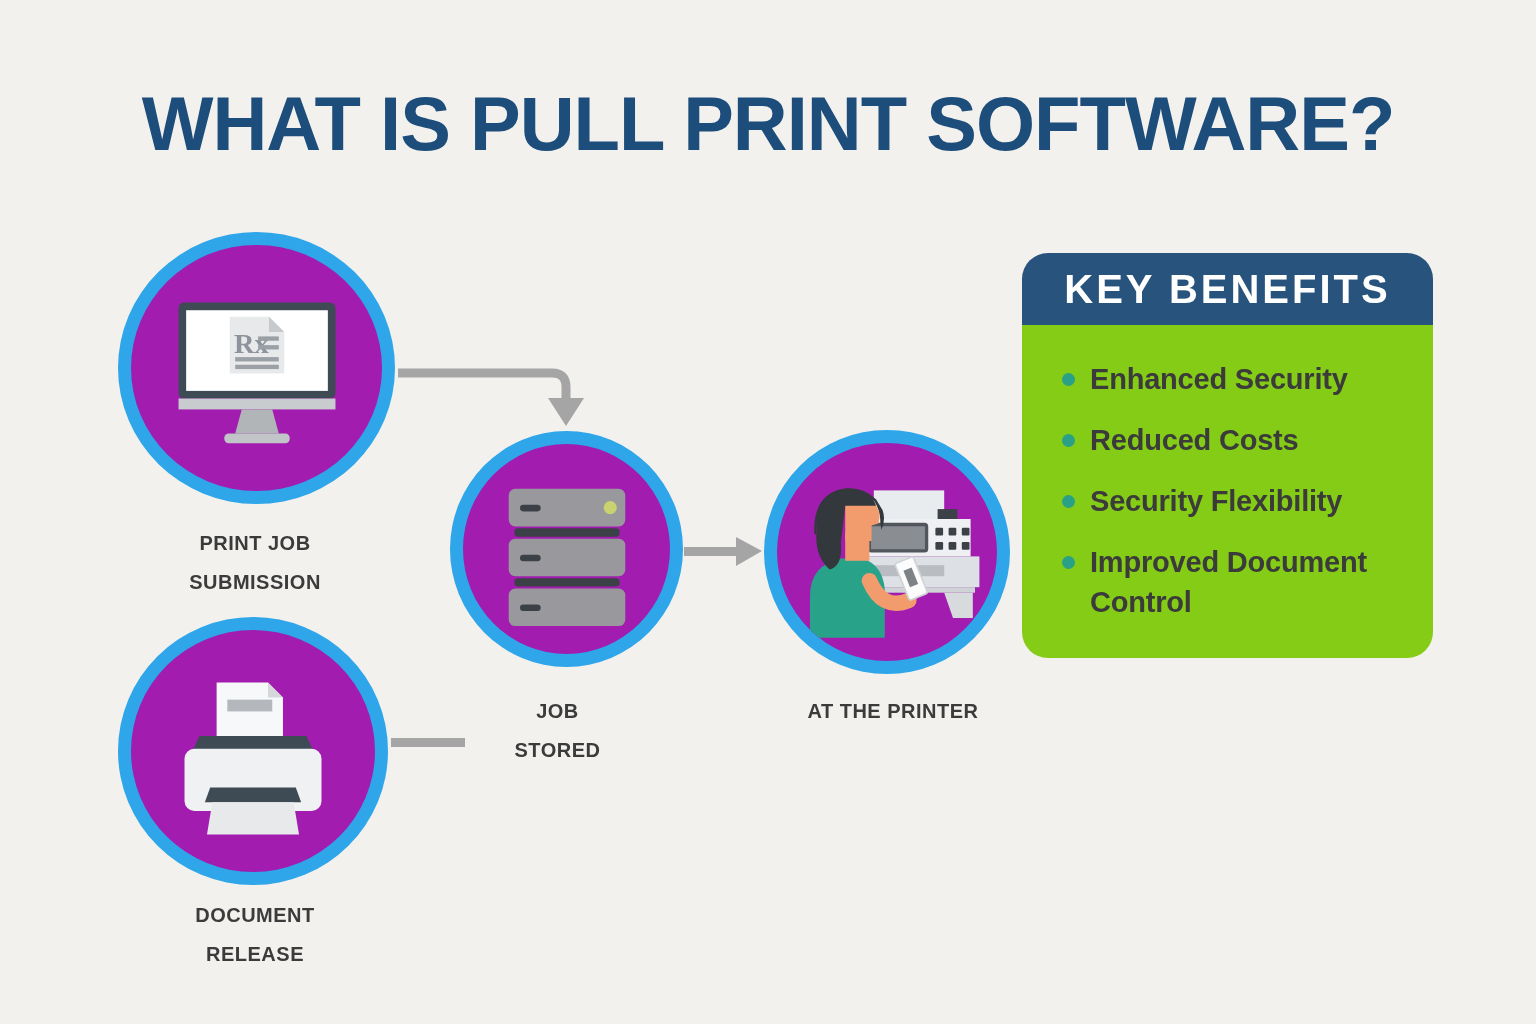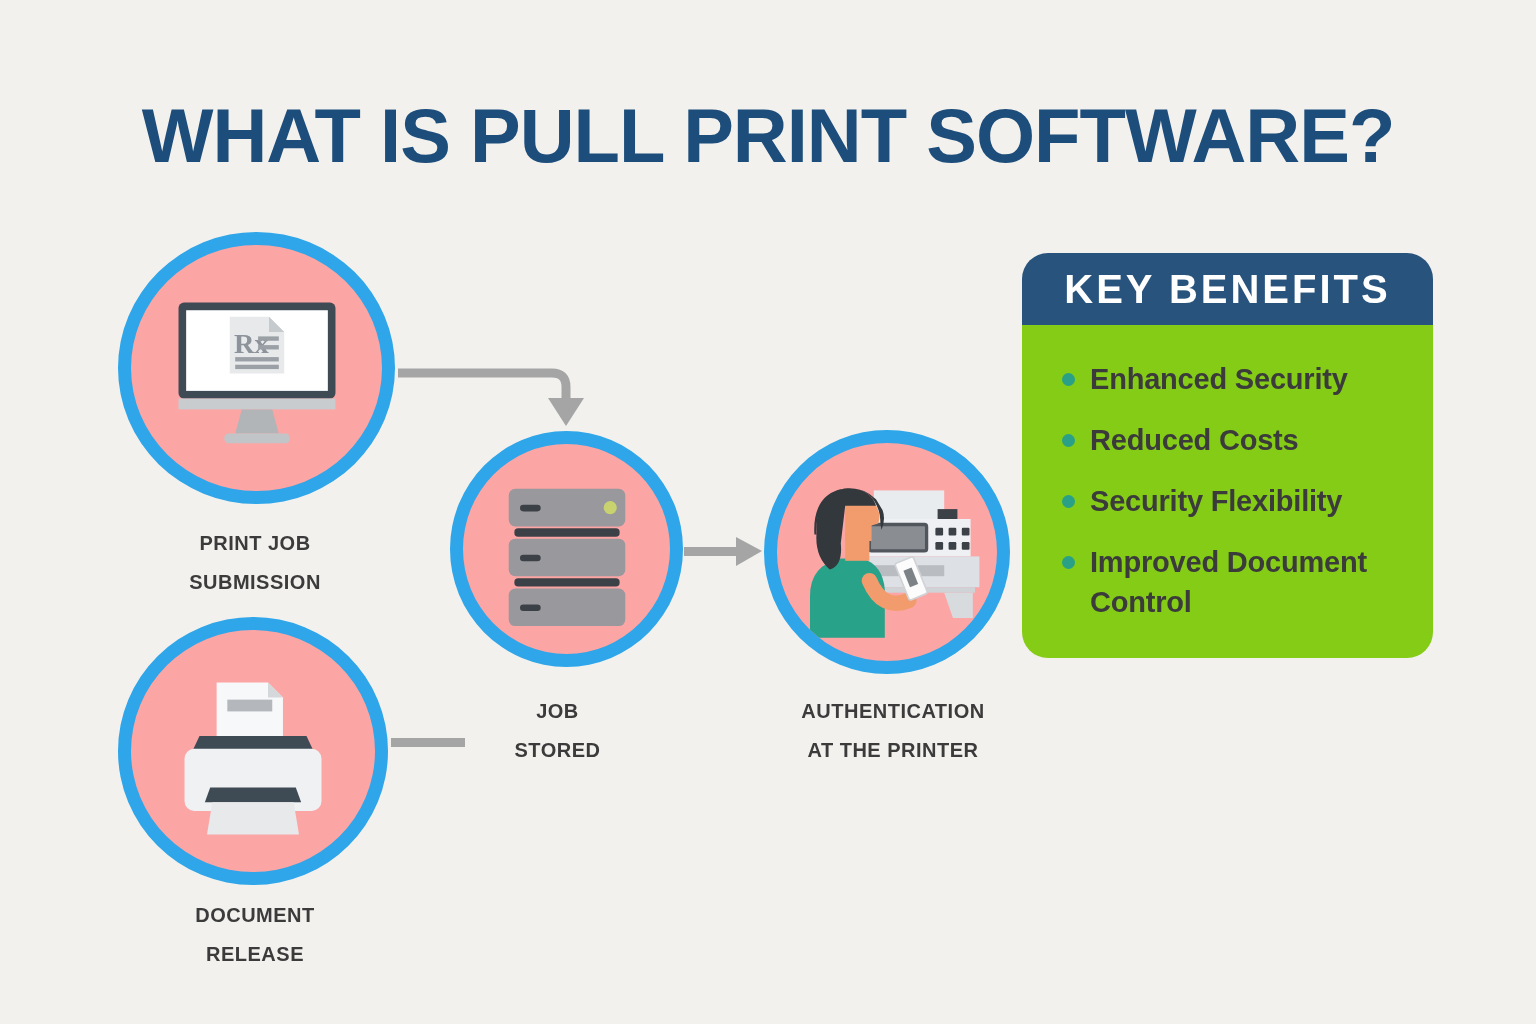--- a/index.html
+++ b/index.html
@@ -8,32 +8,32 @@
     font-family: "Liberation Sans", "DejaVu Sans", sans-serif;
     background: var(--background, #f2f1ee);
     position: relative;
     overflow: hidden;
   }
   .canvas { position: absolute; inset: 0; }
 
   
   .title {
     position: absolute;
-    top: 92px; left: 0; right: 0;
+    top: 80px; left: 0; right: 0;
     text-align: center;
     font-size: 76px;
     font-weight: bold;
     letter-spacing: -1px;
     color: var(--title-blue, #1d4d7a);
   }
 
   
   .step-circle {
     position: absolute;
-    background: #fca5a5;
+    background: #a21caf;
     border: 13px solid var(--ring-blue, #2ea6e9);
     border-radius: 50%;
     display: flex;
     align-items: center;
     justify-content: center;
     overflow: hidden;
   }
   .c1 { left: 118px; top: 232px; width: 277px; height: 272px; }
   .c2 { left: 450px; top: 431px; width: 233px; height: 236px; }
   .c3 { left: 764px; top: 430px; width: 246px; height: 244px; }
@@ -190,21 +190,20 @@
       <path d="M62,54 L86,52 Q96,64 92,74 L86,76 L86,90 L62,90 Z" fill="#f29c6d"></path>
       <path d="M36,82 C34,52 52,42 66,42 C80,42 88,50 90,58 L62,58 L58,92 Q60,112 48,116 Q34,104 36,82 Z" fill="#33383c"></path>
       <path d="M84,126 Q96,154 120,144" stroke="#f29c6d" stroke-width="14" fill="none" stroke-linecap="round"></path>
       <g transform="rotate(-22 122 124)">
         <rect x="113" y="106" width="18" height="36" rx="2" fill="#fcfcfd" stroke="#cfd3d6" stroke-width="1.5"></rect>
         <rect x="118" y="115" width="8" height="16" fill="#7d8287"></rect>
       </g>
     </svg>
   </div>
   <div class="step-label l3">
-    <span>AUTHENTICATION</span>
     <span>AT THE PRINTER</span>
   </div>
 
   <div class="connector-line"></div>
 
   <div class="step-circle c4">
     <svg width="214" height="214" viewBox="0 0 200 200">
       <path d="M66,36 H114 L128,50 V94 H66 Z" fill="#f7f8fa"></path>
       <polygon points="114,36 128,50 114,50" fill="#d5d8db"></polygon>
       <rect x="76" y="52" width="42" height="11" fill="#b4b8bc"></rect>

